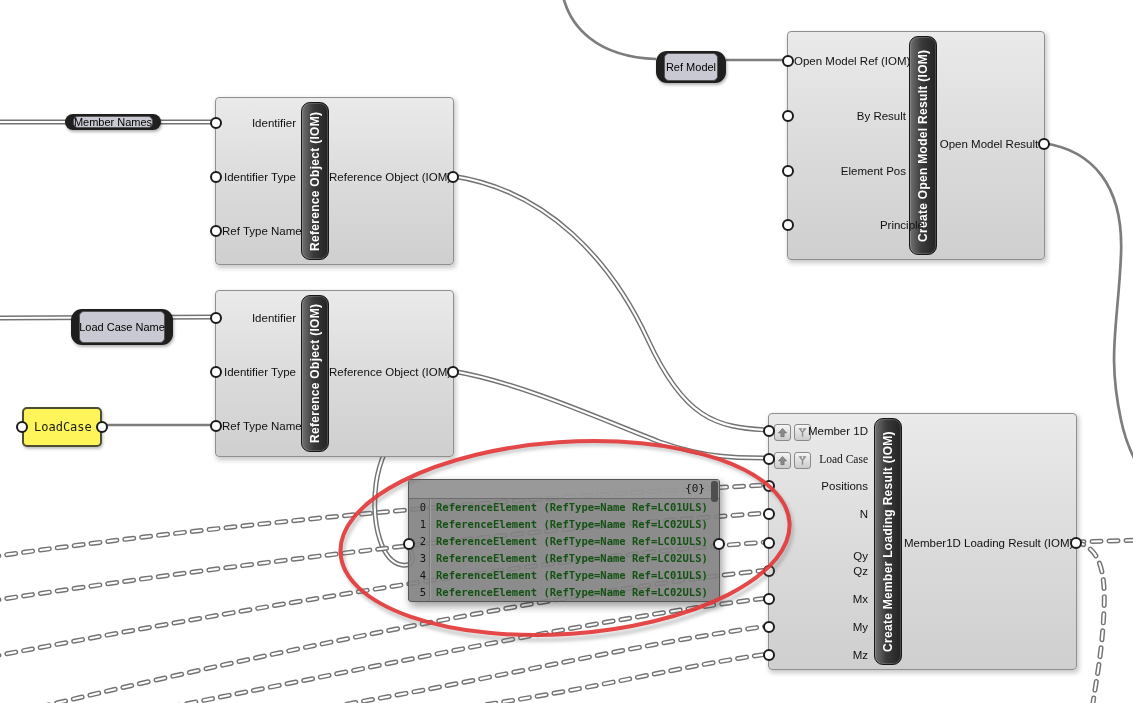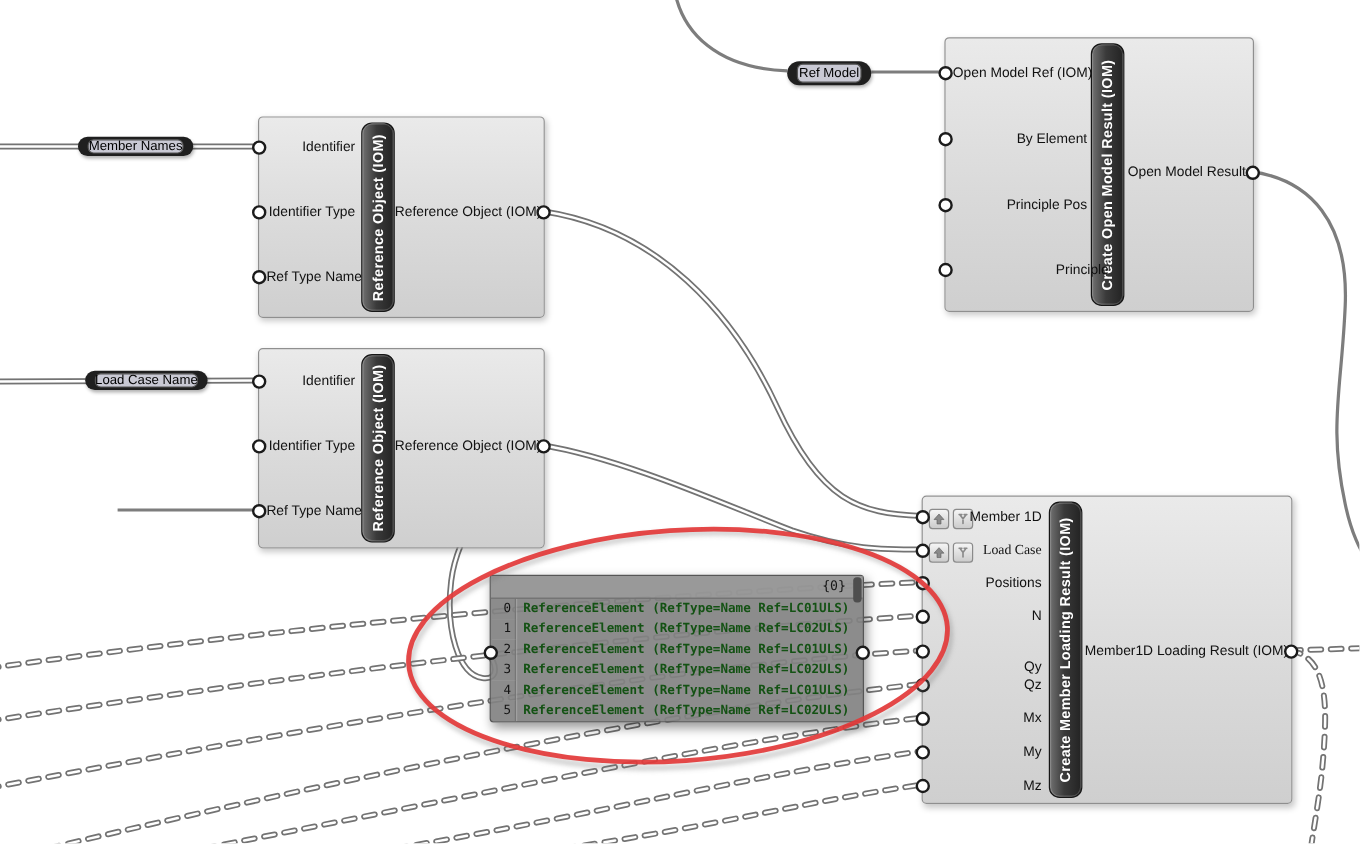--- a/index.html
+++ b/index.html
@@ -103,22 +103,22 @@
       <path class="wire-casing dashed" d="M1075,542 C1098,546 1106,568 1104,610 C1102,655 1096,680 1092,710"></path>
       <path class="wire-core dashed" d="M1075,542 C1098,546 1106,568 1104,610 C1102,655 1096,680 1092,710"></path>
     </g>
   </svg>
 
   <div class="component" style="left:787px;top:31px;width:256px;height:227px;">
     <div class="name-bar" style="left:121px;">
       <span class="vtext">Create Open Model Result (IOM)</span>
     </div>
     <div class="param p-in" style="left:6px;top:21px;width:112px;">Open Model Ref (IOM)</div>
-    <div class="param p-in" style="left:6px;top:76px;width:112px;">By Element</div>
-    <div class="param p-in" style="left:6px;top:131px;width:112px;">Principle Pos</div>
+    <div class="param p-in" style="left:6px;top:76px;width:112px;">By Result</div>
+    <div class="param p-in" style="left:6px;top:131px;width:112px;">Element Pos</div>
     <div class="param p-in" style="left:24px;top:185px;width:112px;">Principle</div>
     <div class="param p-out" style="left:150px;top:104px;width:102px;">Open Model Result</div>
     <div class="grip" style="left:0;top:29px;"></div>
     <div class="grip" style="left:0;top:84px;"></div>
     <div class="grip" style="left:0;top:139px;"></div>
     <div class="grip" style="left:0;top:193px;"></div>
     <div class="grip" style="left:256px;top:112px;"></div>
   </div>
 
   <div class="component" style="left:215px;top:97px;width:237px;height:166px;">
@@ -194,27 +194,32 @@
     <div class="grip" style="left:0;top:157px;"></div>
     <div class="grip" style="left:0;top:185px;"></div>
     <div class="grip" style="left:0;top:213px;"></div>
     <div class="grip" style="left:0;top:241px;"></div>
     <div class="grip" style="left:307px;top:129px;"></div>
   </div>
 
   <div class="capsule" style="left:65px;top:114px;width:96px;height:16px;">
     <div class="capsule-inner">Member Names</div>
   </div>
-  <div class="capsule" style="left:71px;top:309px;width:102px;height:16px;">
+  <div class="capsule" style="left:71px;top:309px;width:102px;height:36px;">
     <div class="capsule-inner">Load Case Name</div>
   </div>
-  <div class="capsule" style="left:656px;top:51px;width:70px;height:20px;">
+  <div class="capsule" style="left:656px;top:51px;width:70px;height:32px;">
     <div class="capsule-inner">Ref Model</div>
   </div>
 
+  <div class="gh-panel" style="left:22px;top:407px;width:76px;height:36px;">
+    <span>LoadCase</span>
+    <div class="grip" style="left:-2px;top:18px;"></div>
+    <div class="grip" style="left:78px;top:18px;"></div>
+  </div>
 
   <div class="viewer">
     <div class="viewer-header">
       <span class="viewer-badge">{0}</span>
       <div class="viewer-thumb"></div>
     </div>
     <div class="dv-row">
       <span class="dv-idx">0</span>
       <span class="dv-val">ReferenceElement (RefType=Name Ref=LC01ULS)</span>
     </div>

